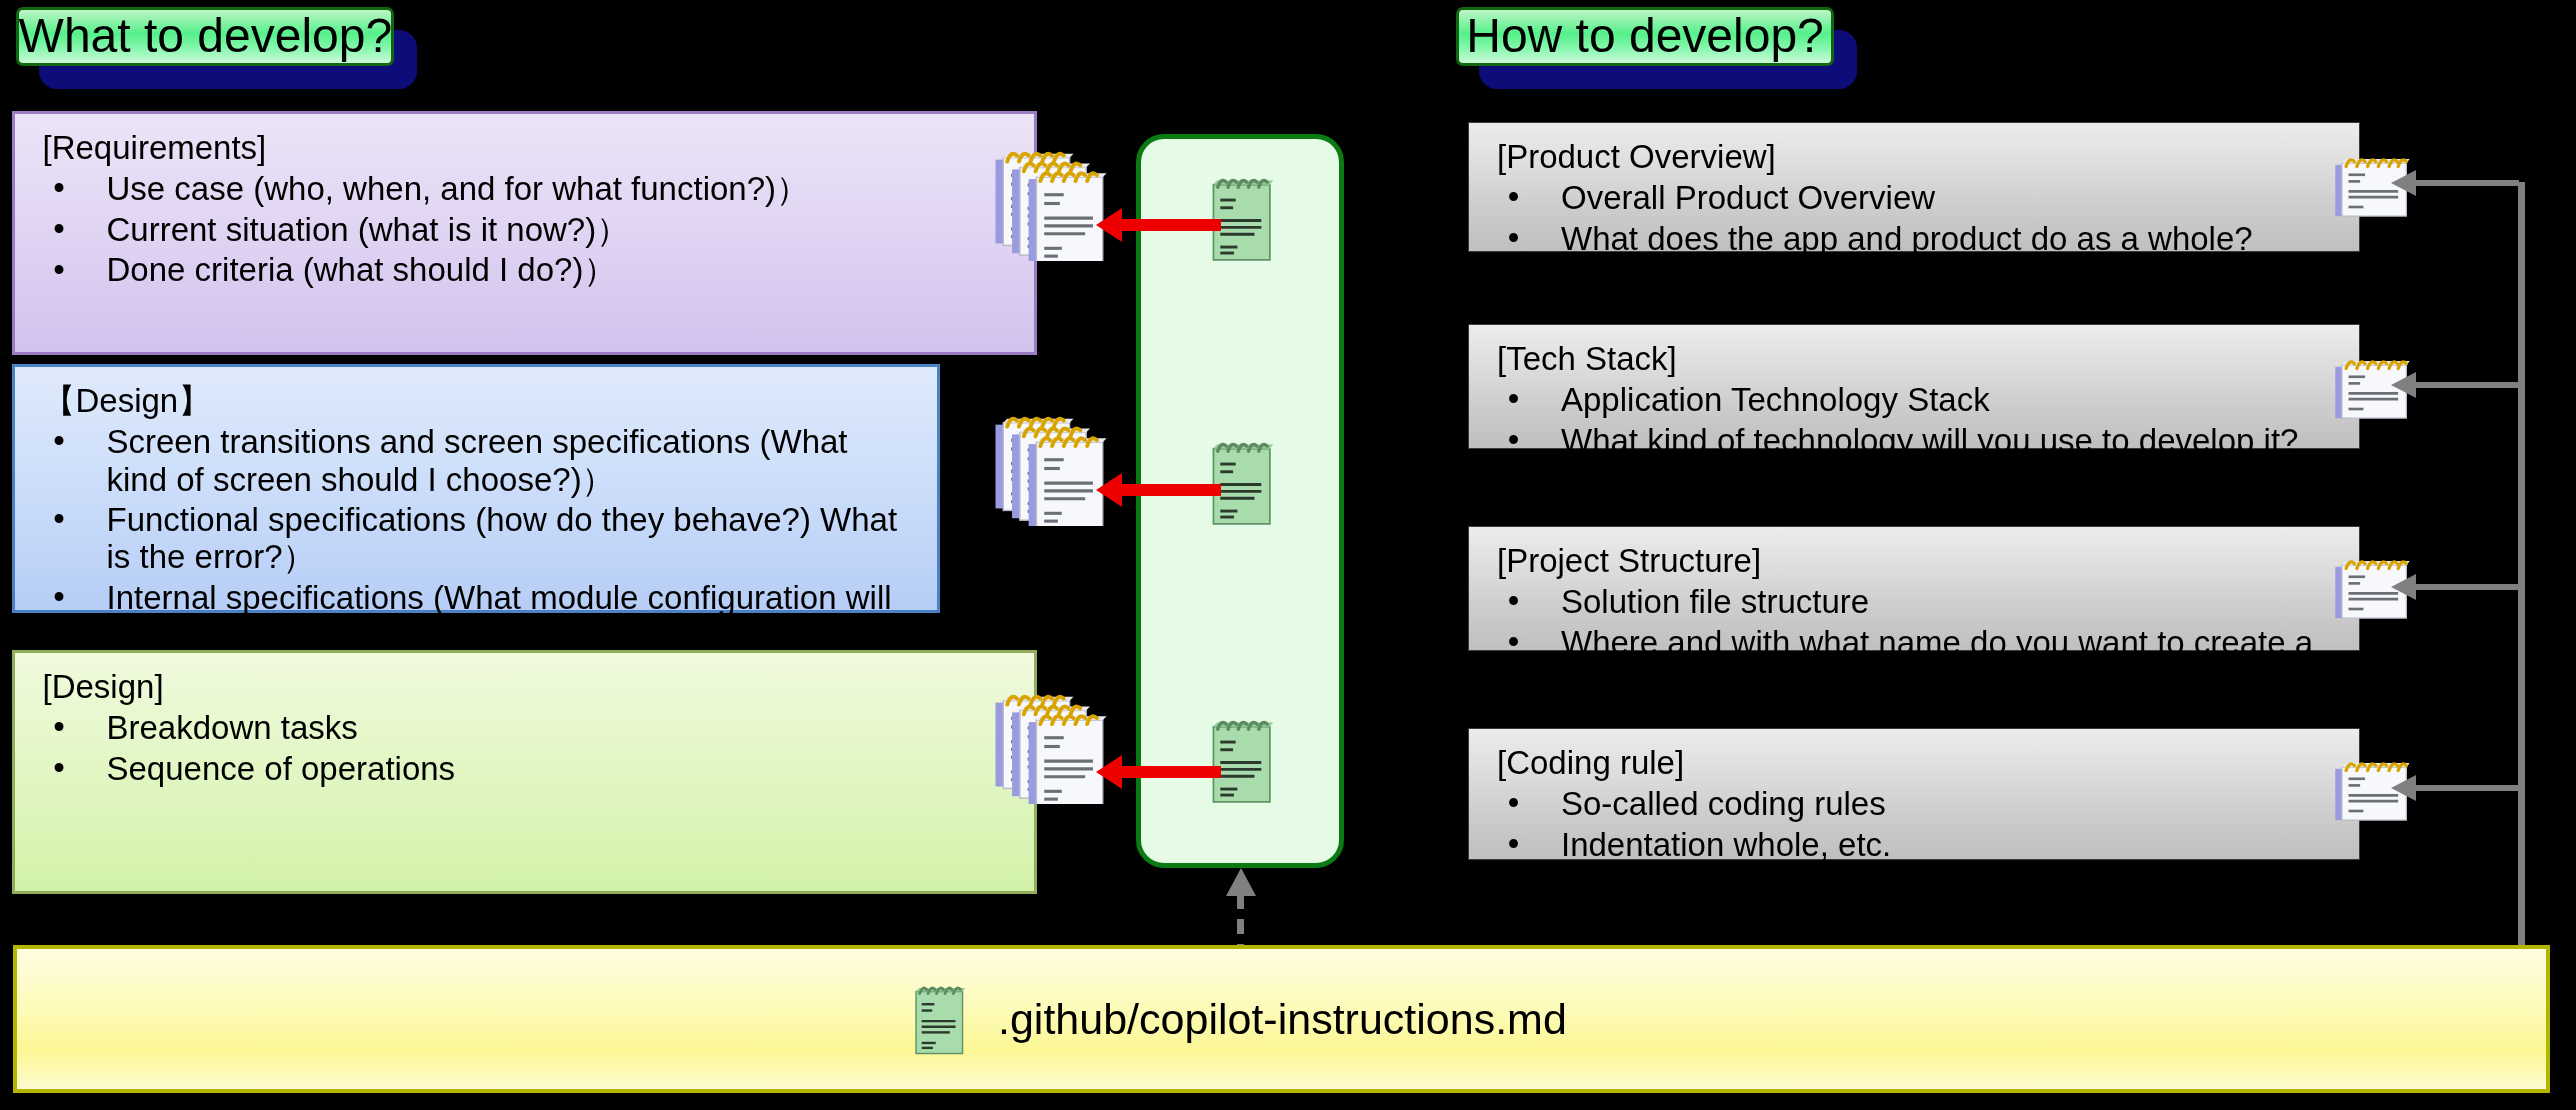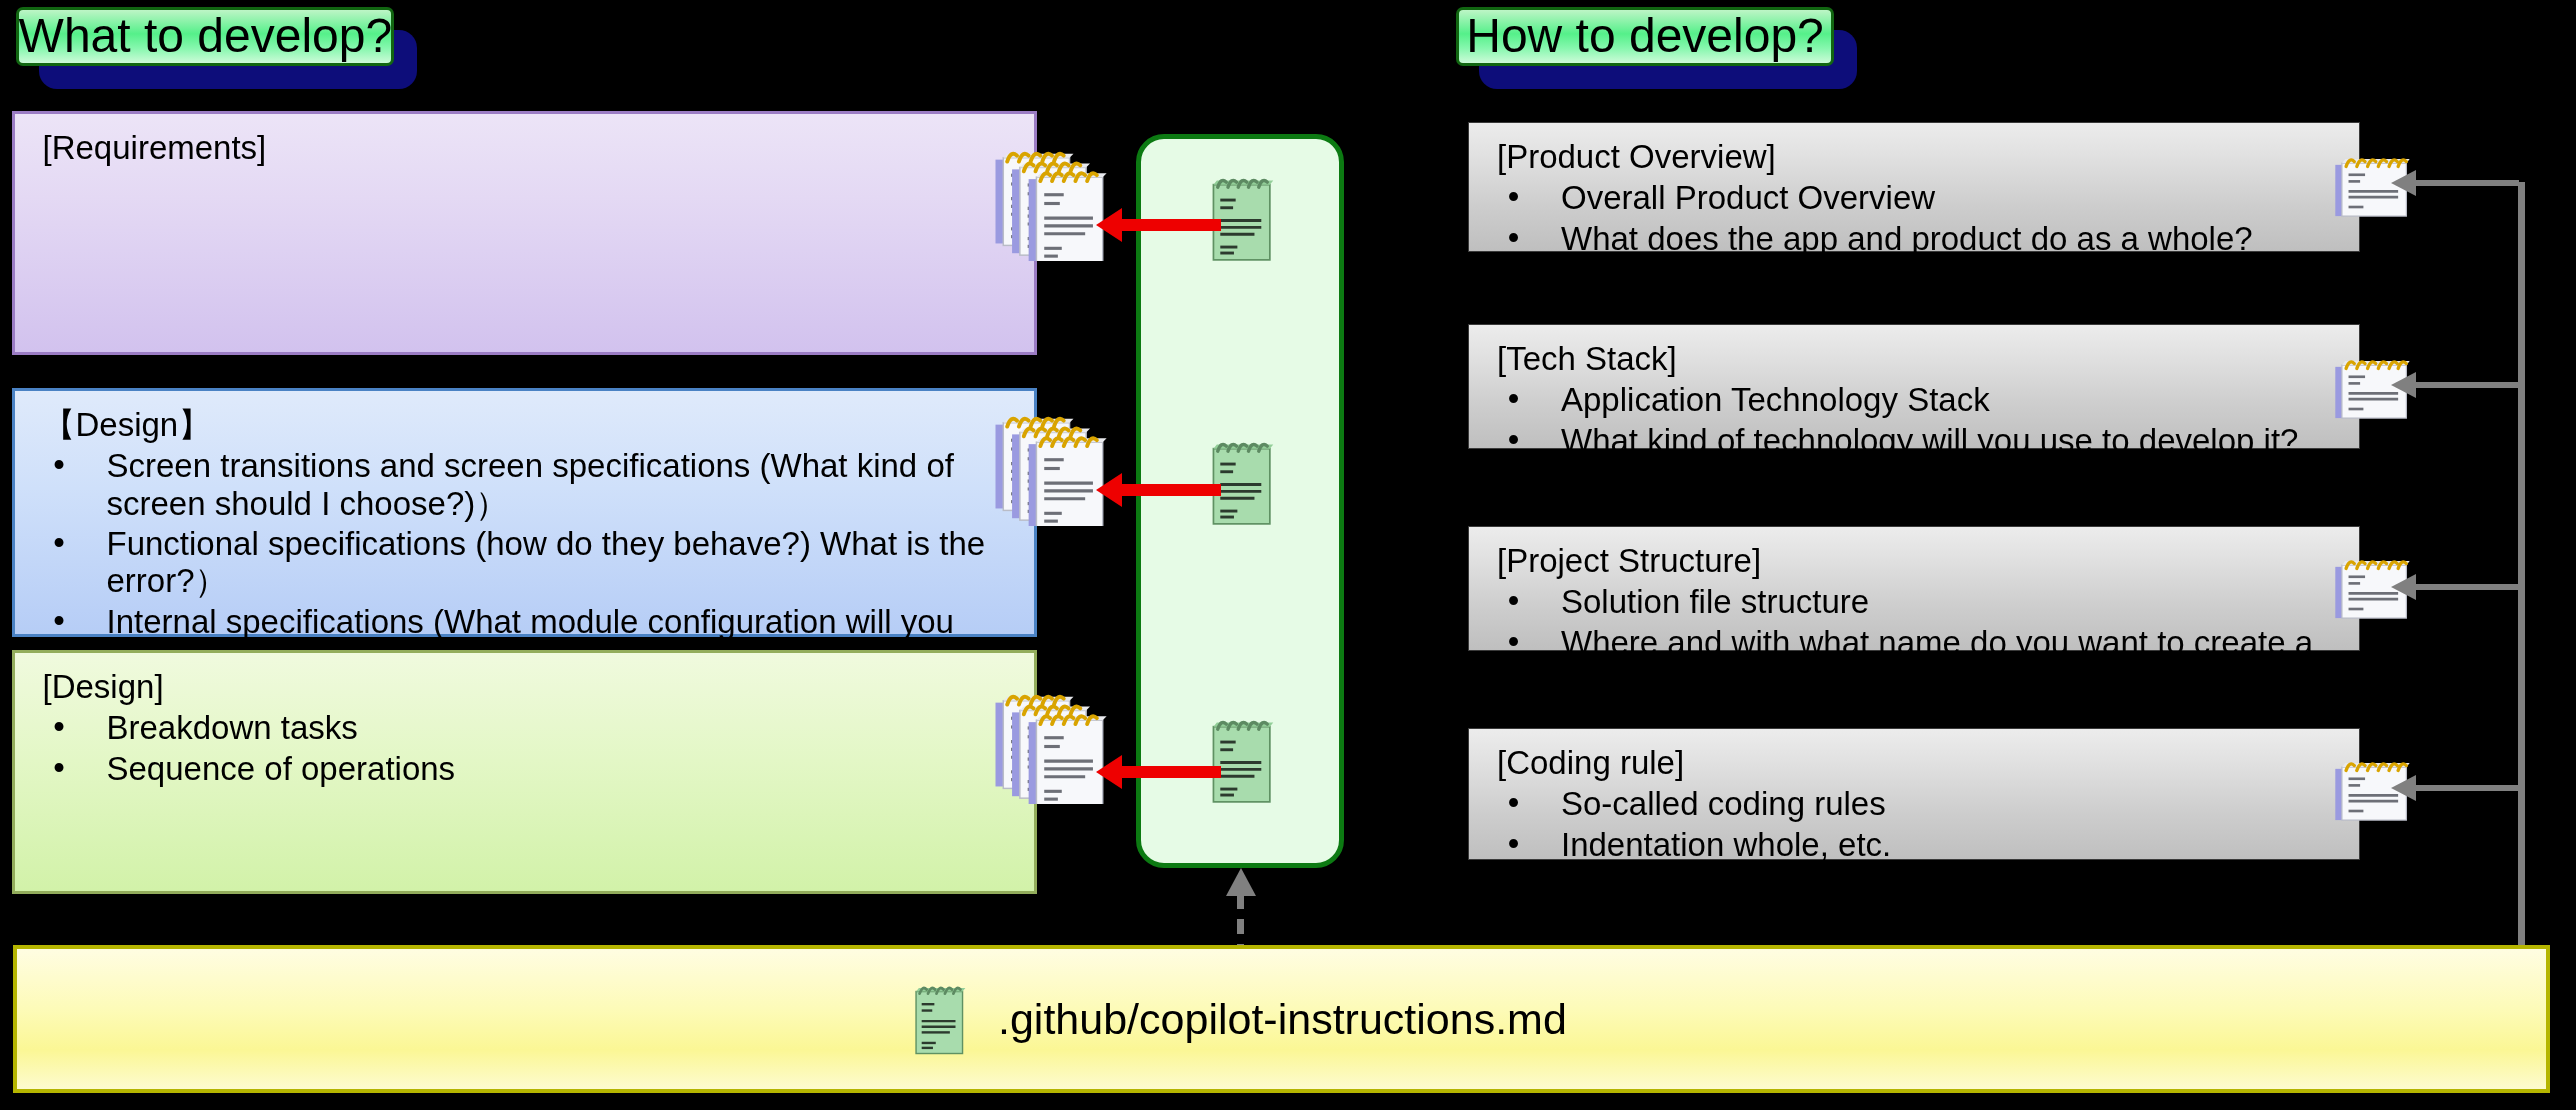--- a/index.html
+++ b/index.html
@@ -82,21 +82,21 @@
     font-size: 33px;
     line-height: 1.13;
   }
 
   .panel-requirements {
     left: 11.5px; top: 111px; width: 1025px; height: 244px;
     border: 3.3px solid #9b7cc4;
     background: linear-gradient(to bottom, #ece4f7 0%, #e4d9f4 35%, #d2c2ee 100%);
   }
   .panel-design {
-    left: 11.5px; top: 388px; width: 1025px; height: 249px;
+    left: 11.5px; top: 364px; width: 928px; height: 249px;
     border: 3.3px solid #4a82c4;
     background: linear-gradient(to bottom, #dfeafb 0%, #cfe0fa 40%, #b6cdf6 100%);
   }
   .panel-tasks {
     left: 11.5px; top: 650px; width: 1025px; height: 244px;
     border: 3.3px solid #93ad5c;
     background: linear-gradient(to bottom, #f0fade 0%, #e3f7c6 45%, #d2f2a9 100%);
   }
   .panel-gray {
     left: 1468px; width: 892px;
@@ -211,20 +211,25 @@
 
 <div class="pill-wrap" style="left:1456px; top:6.6px; width:378px; height:59px;">
   <div class="pill-shadow"></div>
   <div class="pill">
     <span class="pill-text">How to develop?</span>
   </div>
 </div>
 
 <div class="panel panel-requirements">
   <div class="title">[Requirements]</div>
+  <ul>
+    <li>Use case (who, when, and for what function?)）</li>
+    <li>Current situation (what is it now?)）</li>
+    <li>Done criteria (what should I do?)）</li>
+  </ul>
 </div>
 
 <div class="panel panel-design">
   <div class="title">【Design】</div>
   <ul>
     <li>Screen transitions and screen specifications (What kind of screen should I choose?)）</li>
     <li>Functional specifications (how do they behave?) What is the error?）</li>
     <li>Internal specifications (What module configuration will you make?)）</li>
   </ul>
 </div>

